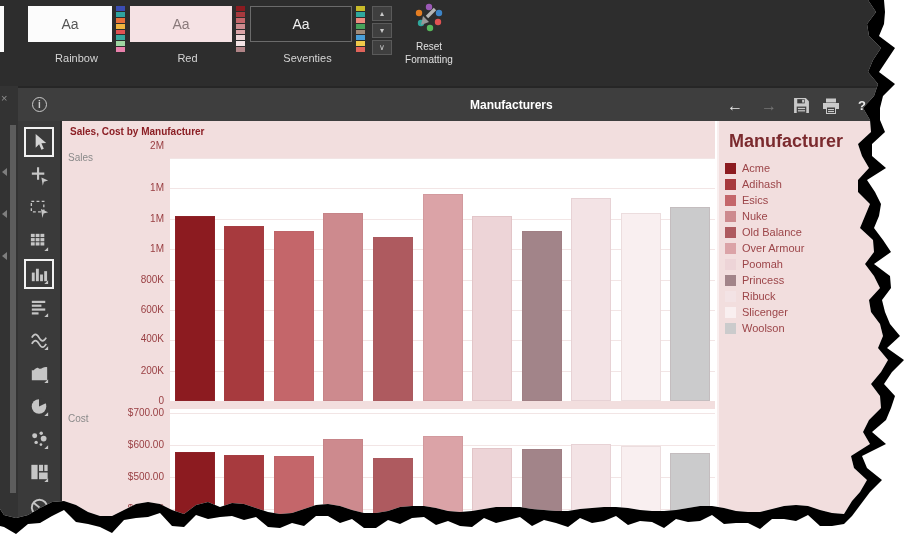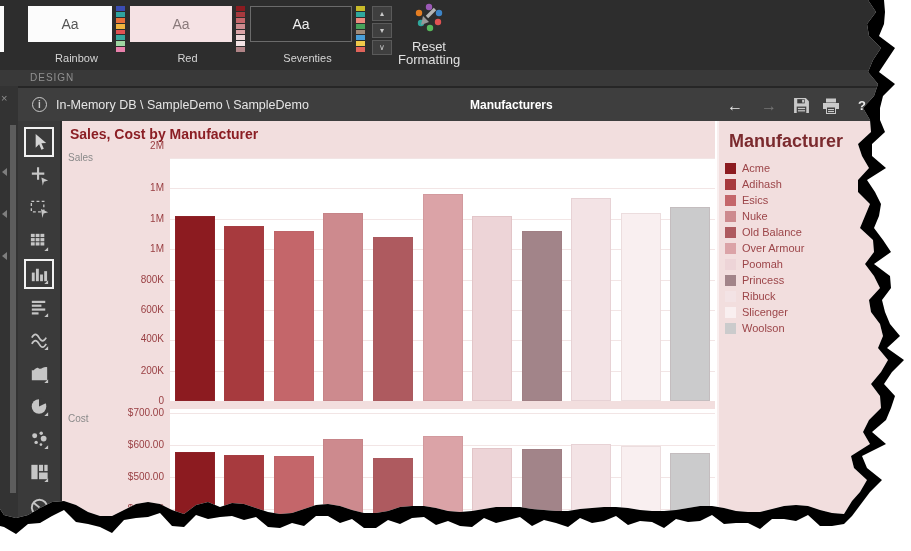--- a/index.html
+++ b/index.html
@@ -14,21 +14,21 @@
   .tile-sliver{position:absolute;left:0;top:6px;width:4px;height:46px;background:#fbfbfb}
   .theme-tile{position:absolute;top:6px;height:36px;display:flex;align-items:center;justify-content:center;
        font-size:14px;cursor:pointer}
   .theme-strip{position:absolute;top:6px;width:9px;height:47px;display:flex;flex-direction:column}
   .sw{width:9px;height:4.9px;margin-bottom:1px}
   .theme-label{position:absolute;top:52px;height:14px;color:#d5d5d5;font-size:11px;text-align:center}
   .gallery-scroll{position:absolute;left:372px;top:6px;width:20px}
   .gbtn{width:20px;height:15px;margin-bottom:2px;background:#3f3f3f;border:1px solid #5a5a5a;
        color:#c9c9c9;font-size:8px;display:flex;align-items:center;justify-content:center;cursor:pointer}
   .reset-btn{position:absolute;left:398px;top:2px;width:62px;height:66px;text-align:center;cursor:pointer}
-  .reset-btn .lbl{color:#e0e0e0;font-size:13px;line-height:13px;margin-top:2px}
+  .reset-btn .lbl{color:#e0e0e0;font-size:10px;line-height:13px;margin-top:2px}
 
   
   .titlebar{position:absolute;left:18px;top:86px;width:893px;height:35px;background:#3e3e3e;border-top:2px solid #262626}
   .info-ic{position:absolute;left:14px;top:9px;width:15px;height:15px;border:1.4px solid #c9c9c9;border-radius:50%;
        color:#c9c9c9;font-size:10px;font-weight:bold;text-align:center;line-height:13px}
   .crumb{position:absolute;left:38px;top:0;height:35px;line-height:34px;color:#e5e5e5;font-size:12.5px}
   .db-title{position:absolute;left:452px;top:0;height:35px;line-height:34px;color:#fff;font-size:12px;font-weight:bold}
   .tba{position:absolute;top:0;width:22px;height:35px;display:flex;align-items:center;justify-content:center;
        color:#e9e9e9;font-size:16px;cursor:pointer}
   .tba.dis{color:#767676;cursor:default}
@@ -38,21 +38,21 @@
   .rail-x{position:absolute;left:1px;top:92px;color:#8f8f8f;font-size:11px}
   .rail-strip{position:absolute;left:10px;top:125px;width:6px;height:368px;background:#5d5d5d}
   .grip{position:absolute;left:2px;width:0;height:0;border-top:4px solid transparent;border-bottom:4px solid transparent;
        border-right:5px solid #7e7e7e}
   .toolbar{position:absolute;left:18px;top:121px;width:44px;height:430px;background:#3a3a3a;border-right:2px solid #2c2c2c}
   .tool{position:absolute;left:6px;width:30px;height:30px;display:flex;align-items:center;justify-content:center;cursor:pointer}
   .tool.sel{border:2px solid #f2f2f2}
 
   
   .chart-area{position:absolute;left:62px;top:121px;width:653px;height:430px;background:#f2dede}
-  .chart-title{position:absolute;left:8px;top:5px;font-size:14px;font-weight:bold;color:#8b1e24}
+  .chart-title{position:absolute;left:8px;top:5px;font-size:10px;font-weight:bold;color:#8b1e24}
   .pane-label{position:absolute;color:#8a8a8a;font-size:10px}
   .plot{position:absolute;left:108px;width:545px;background:#fff;overflow:hidden}
   .grid{position:absolute;left:0;right:0;height:1px;background:#f2e5e5}
   .bar{position:absolute;box-shadow:inset 0 0 0 1px rgba(150,90,95,.12)}
   .tick{position:absolute;left:0;width:102px;text-align:right;font-size:10px;color:#9a4044}
 
   
   .legend{position:absolute;left:717px;top:121px;width:194px;height:430px;background:#f2dede;border-left:2px solid #f9efef}
   .legend-title{position:absolute;left:10px;top:10px;font-size:18px;font-weight:bold;color:#7b2a2e}
   .legend-items{position:absolute;left:6px;top:39px}
@@ -128,26 +128,24 @@
         <circle cx="26" cy="11" r="3.2" fill="#3d85c8"></circle>
         <circle cx="8" cy="21" r="3.2" fill="#2fa89d"></circle>
         <circle cx="17" cy="26" r="3.2" fill="#58b85c"></circle>
         <circle cx="25" cy="20" r="3.2" fill="#e05252"></circle>
         <path d="M22 7 L14 15" stroke="#b5b5b5" stroke-width="3.4"></path>
         <path d="M10 14 L16 20 L8 23 Z" fill="#989898"></path>
       </svg>
       <div class="lbl">Reset Formatting</div>
     </div>
 
-    <div class="design-strip">DESIGN</div>
   </div>
 
   <div class="titlebar">
     <div class="info-ic">i</div>
-    <div class="crumb">In-Memory DB \ SampleDemo \ SampleDemo</div>
     <div class="db-title">Manufacturers</div>
     <div id="tb-actions">
         <div class="tba" style="position: absolute; left: 706px;">
           <span style="font-size:16px">←</span>
         </div>
         <div class="tba dis" style="position: absolute; left: 740px;">
           <span style="font-size:16px">→</span>
         </div>
         <div class="tba" style="position: absolute; left: 772px;">
           <svg width="17" height="17" viewBox="0 0 16 16">

